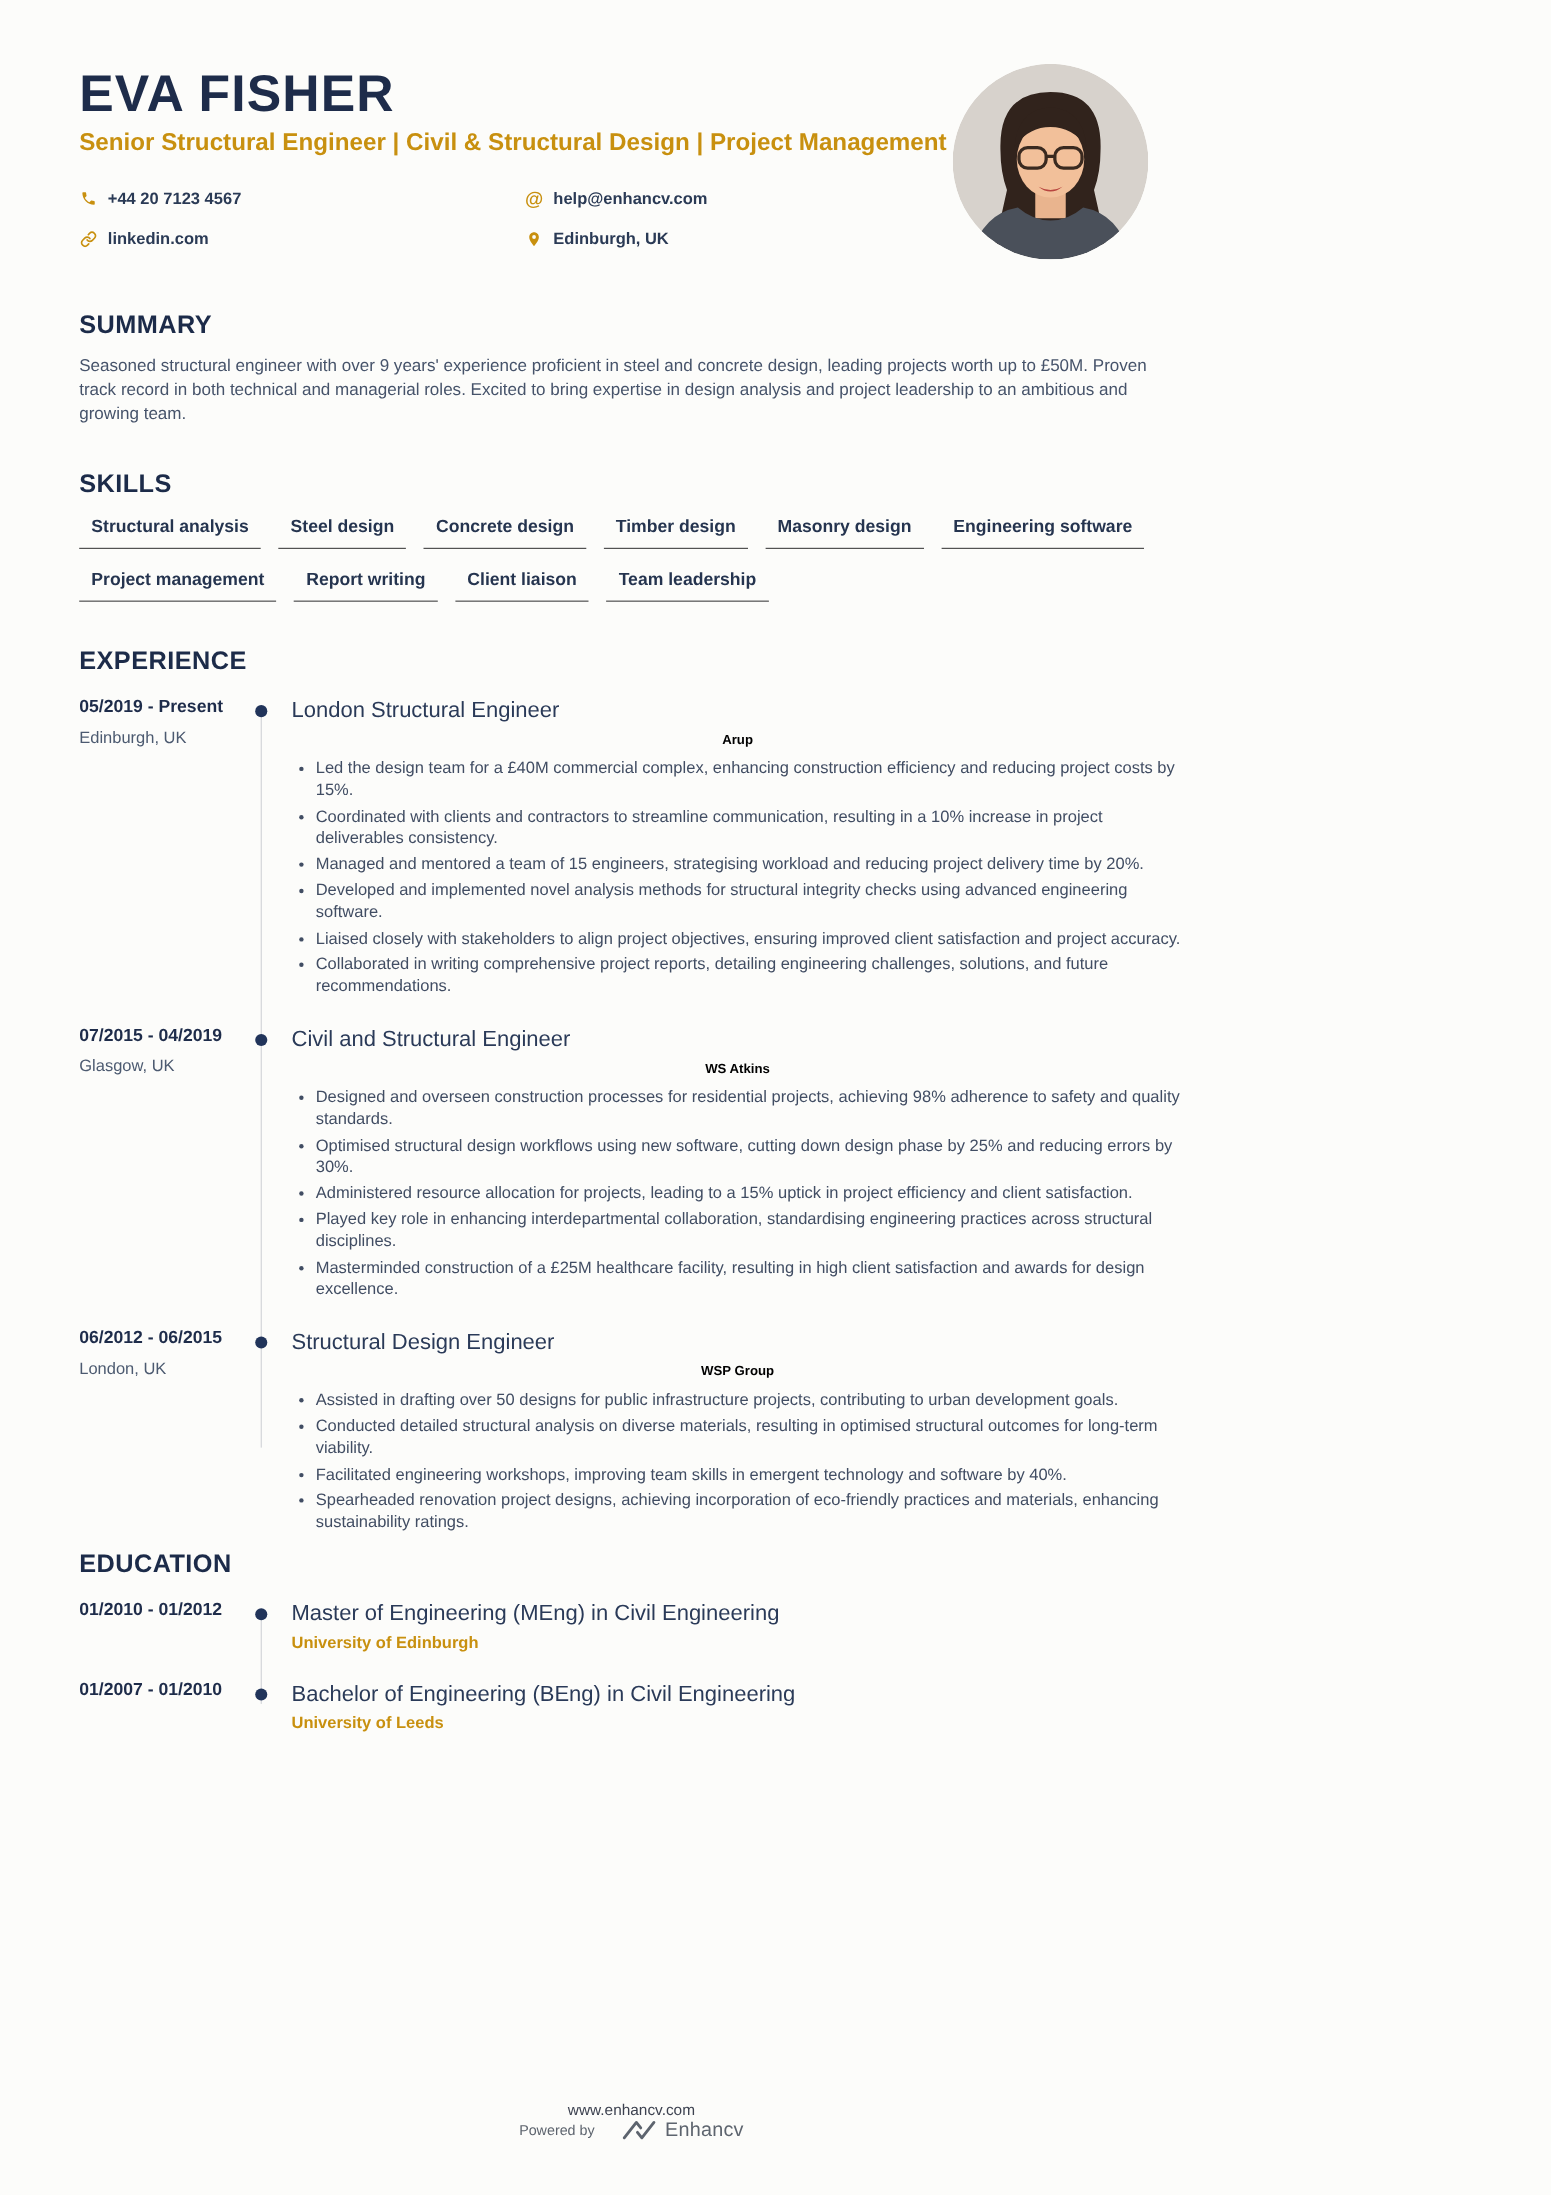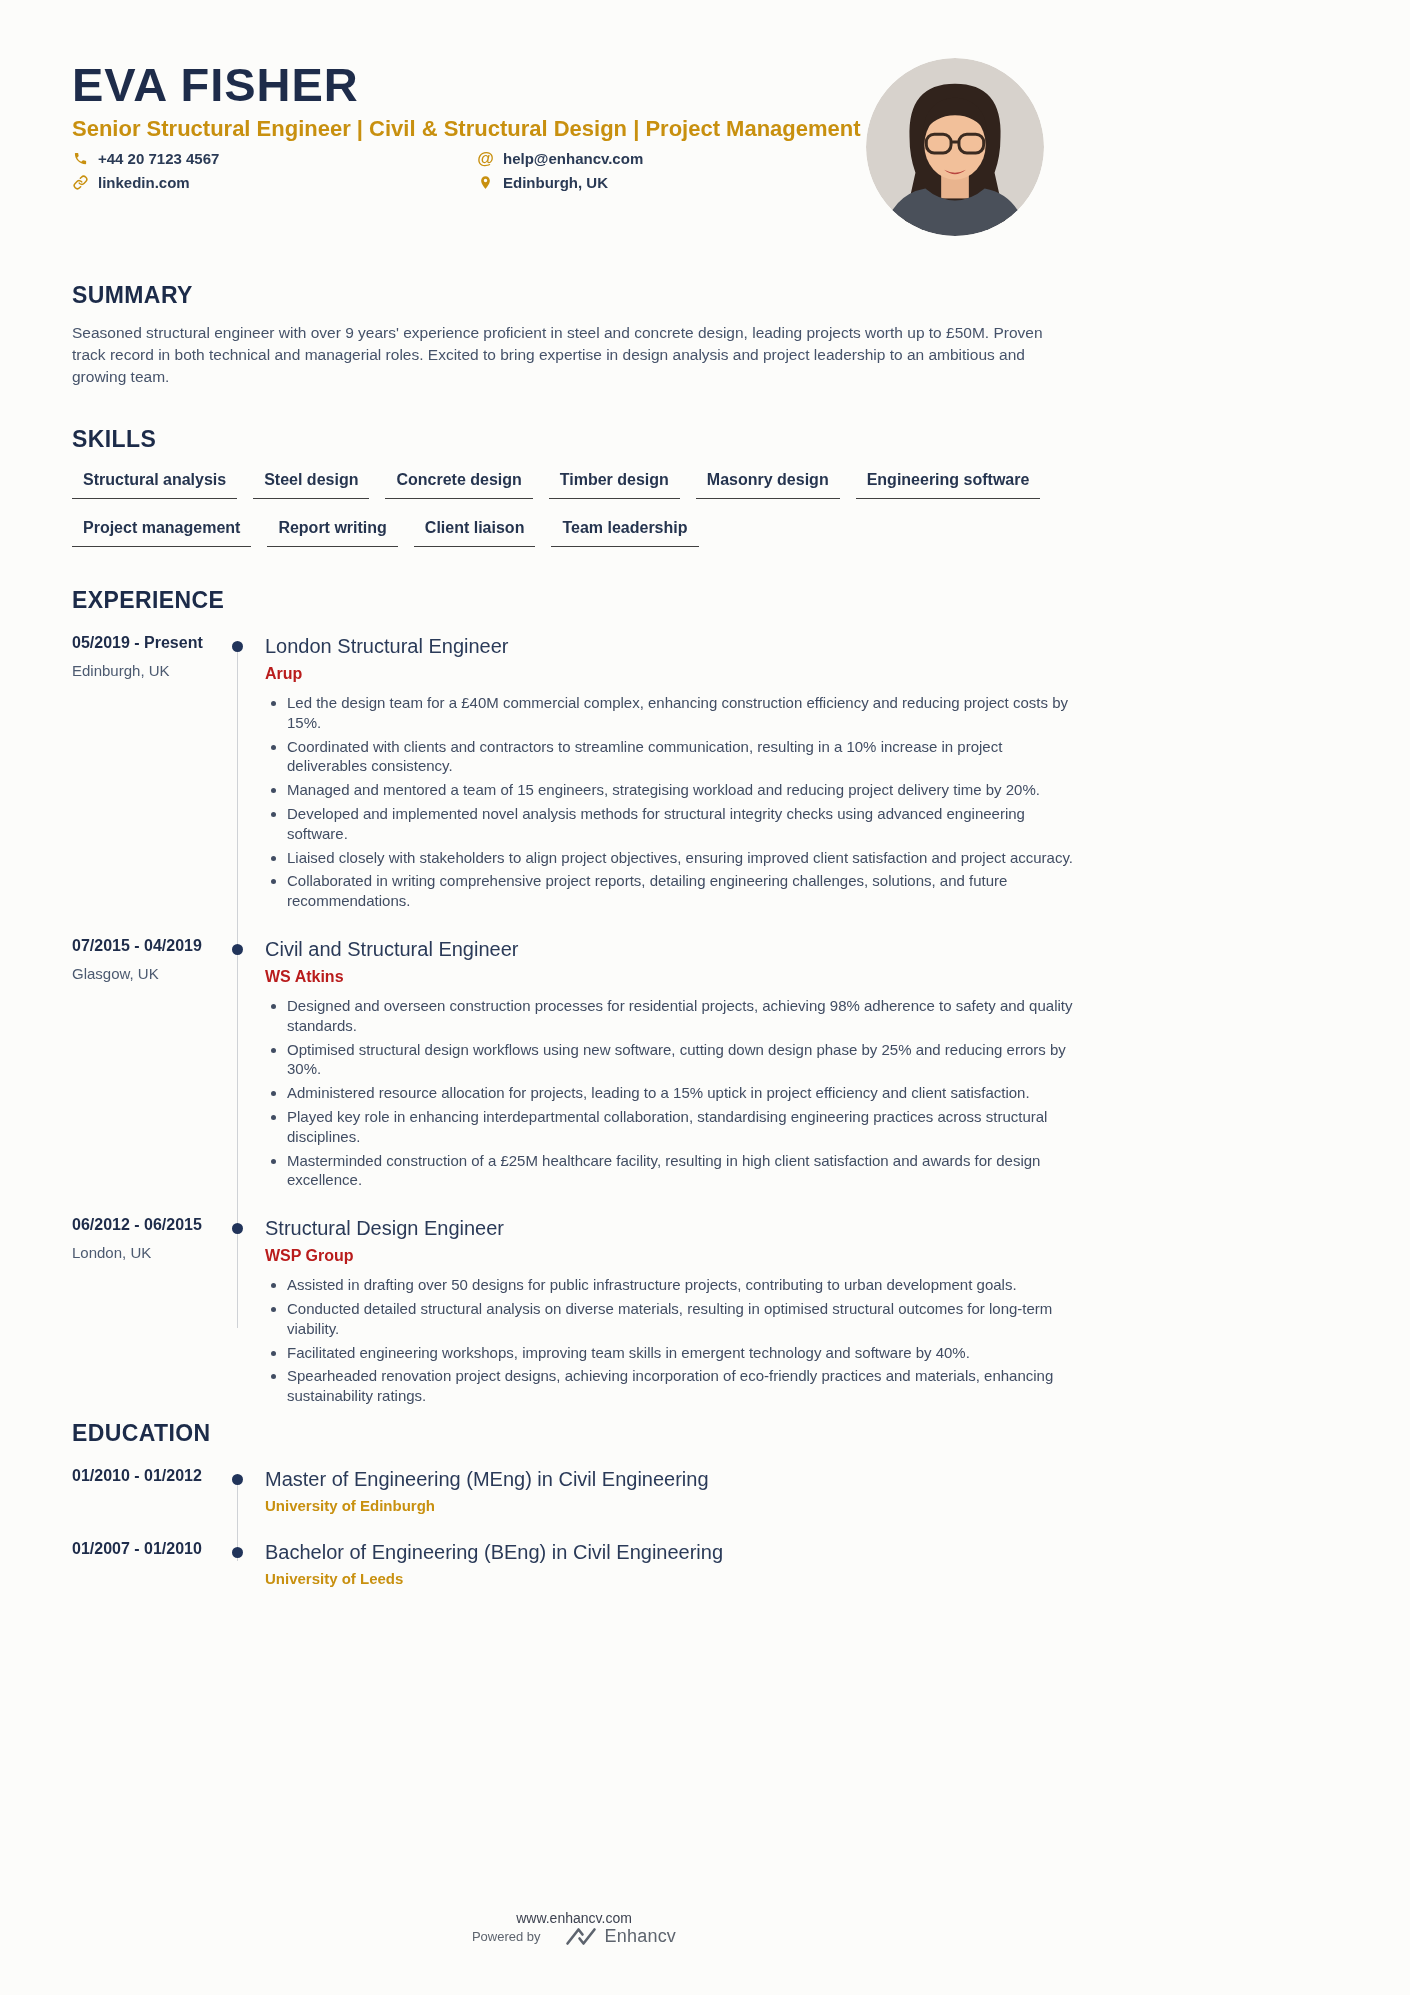--- a/index.html
+++ b/index.html
@@ -19,21 +19,21 @@
   
   .header { display:flex; justify-content:space-between; align-items:flex-start; }
   .header-left { flex:1; padding-top:4px; }
   .name {
     font-size:47px; font-weight:800; color:#1e2c4a;
     letter-spacing:1px; line-height:1.05;
   }
   .headline { font-size:22px; font-weight:700; color:#c8900f; margin-top:7px; }
   .contact-grid {
     display:grid; grid-template-columns:405px auto;
-    row-gap:7px; margin-top:8px; max-width:900px;
+    row-gap:20px; margin-top:30px; max-width:900px;
   }
   .contact-item { display:flex; align-items:center; gap:9px; font-size:15px; font-weight:700; color:#2a3a55; }
   .cicon { display:inline-flex; align-items:center; justify-content:center; width:17px; height:17px; color:#c8900f; }
   .at-glyph { font-size:17px; font-weight:700; color:#c8900f; line-height:1; }
   .avatar {
     width:178px; height:178px; border-radius:50%; overflow:hidden;
     flex:0 0 auto; margin-right:32px; margin-top:2px;
   }
 
   
@@ -63,21 +63,21 @@
   .entry:last-child { margin-bottom:0; }
   .entry-left { padding-right:34px; }
   .dates { font-size:16px; font-weight:700; color:#1e2c4a; }
   .loc { font-size:15px; color:#4c5a70; margin-top:10px; }
   .entry-right { position:relative; }
   .dot {
     position:absolute; left:-33px; top:7px; width:11px; height:11px;
     border-radius:50%; background:#21345a;
   }
   .role { font-size:20px; font-weight:400; color:#2a3a58; line-height:1.2; }
-  .company { font-size:16px; font-weight:700; color:#b91c1c; margin-top:7px; }
+  .company { font-size:12px; font-weight:700; color:#000000; margin-top:7px;text-align:center; }
   .bullets { margin-top:10px; padding-left:22px; display:flex; flex-direction:column; gap:4px; }
   .bullets li { font-size:15px; line-height:1.32; color:#414d63; }
 
   .edu-entry .role { font-size:20px; }
   .school { font-size:15px; font-weight:700; color:#c8900f; margin-top:6px; }
   .edu-entry { margin-bottom:26px; }
 
   
   .footer { margin-top:auto; padding-top:60px; display:flex; justify-content:space-between; align-items:center;flex-direction:column; }
   .footer-site { font-size:14px; color:#3d4250; text-decoration:none; }

